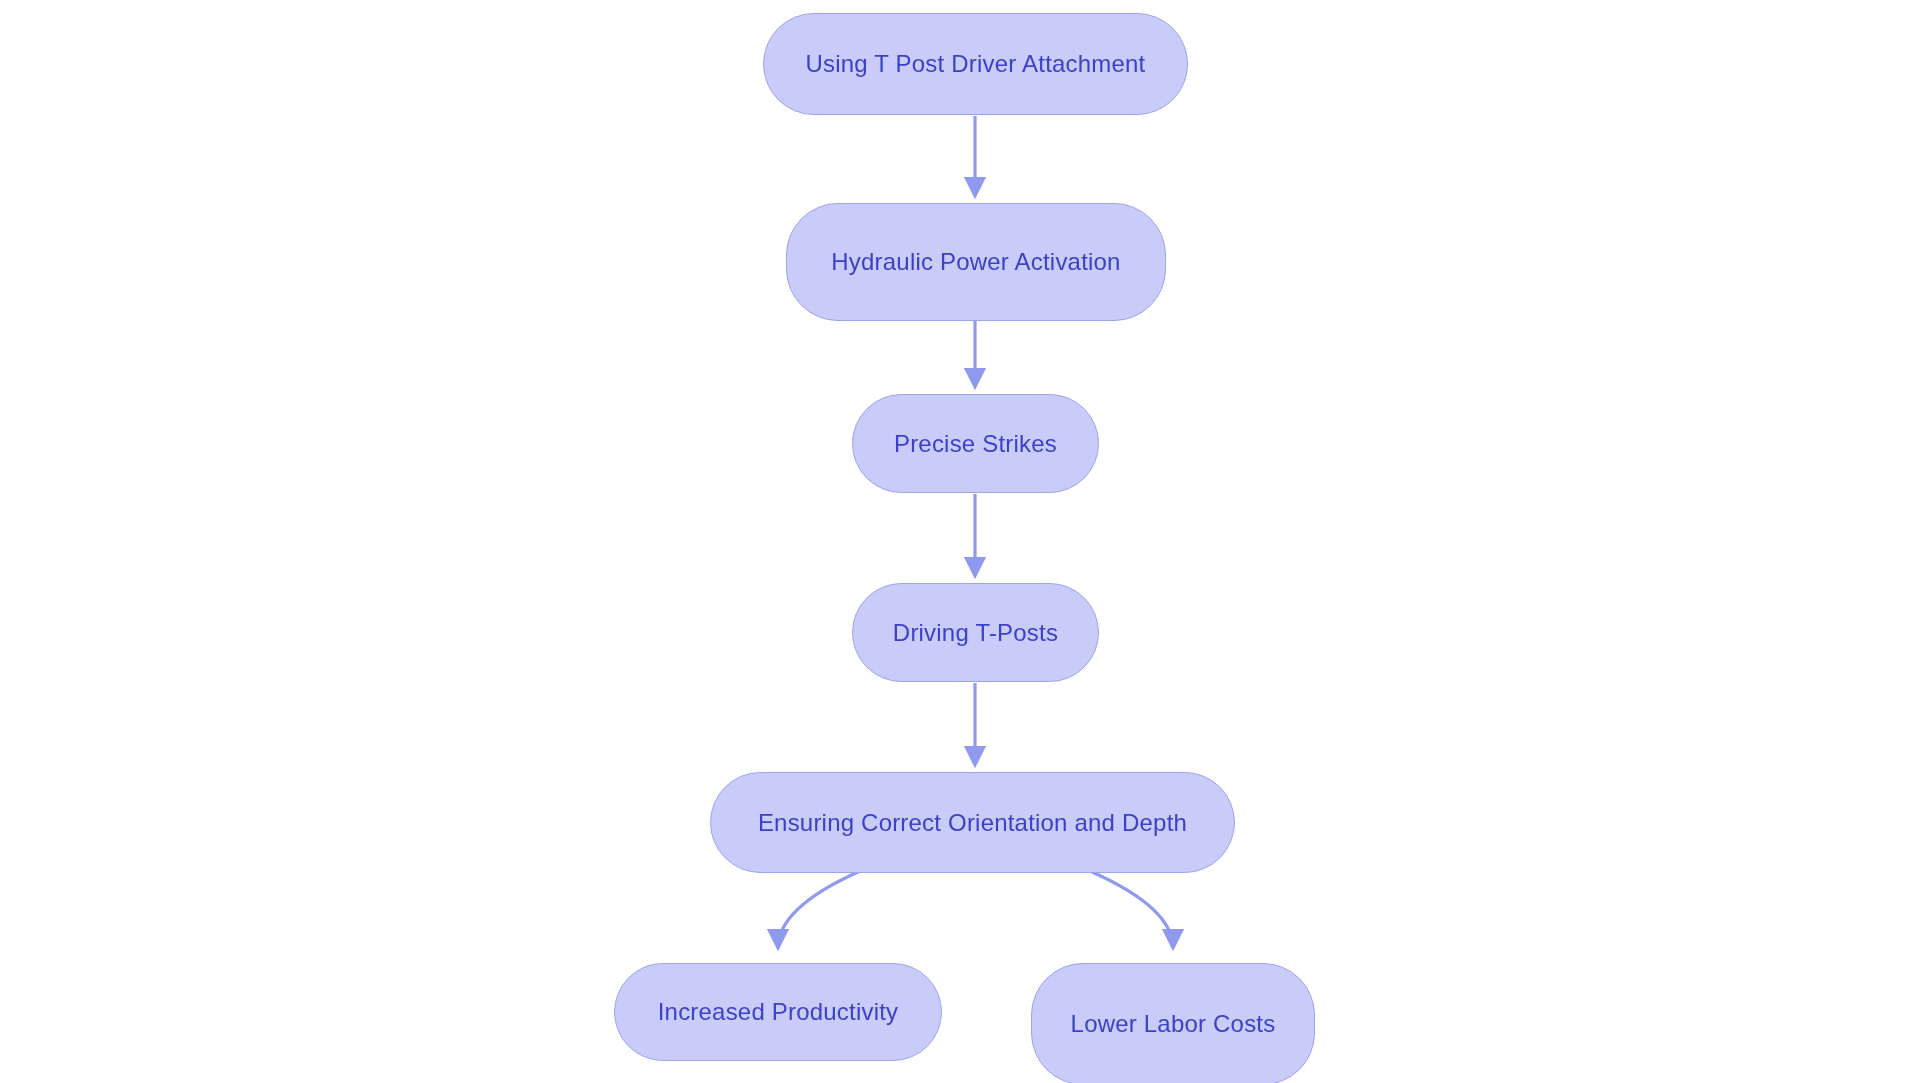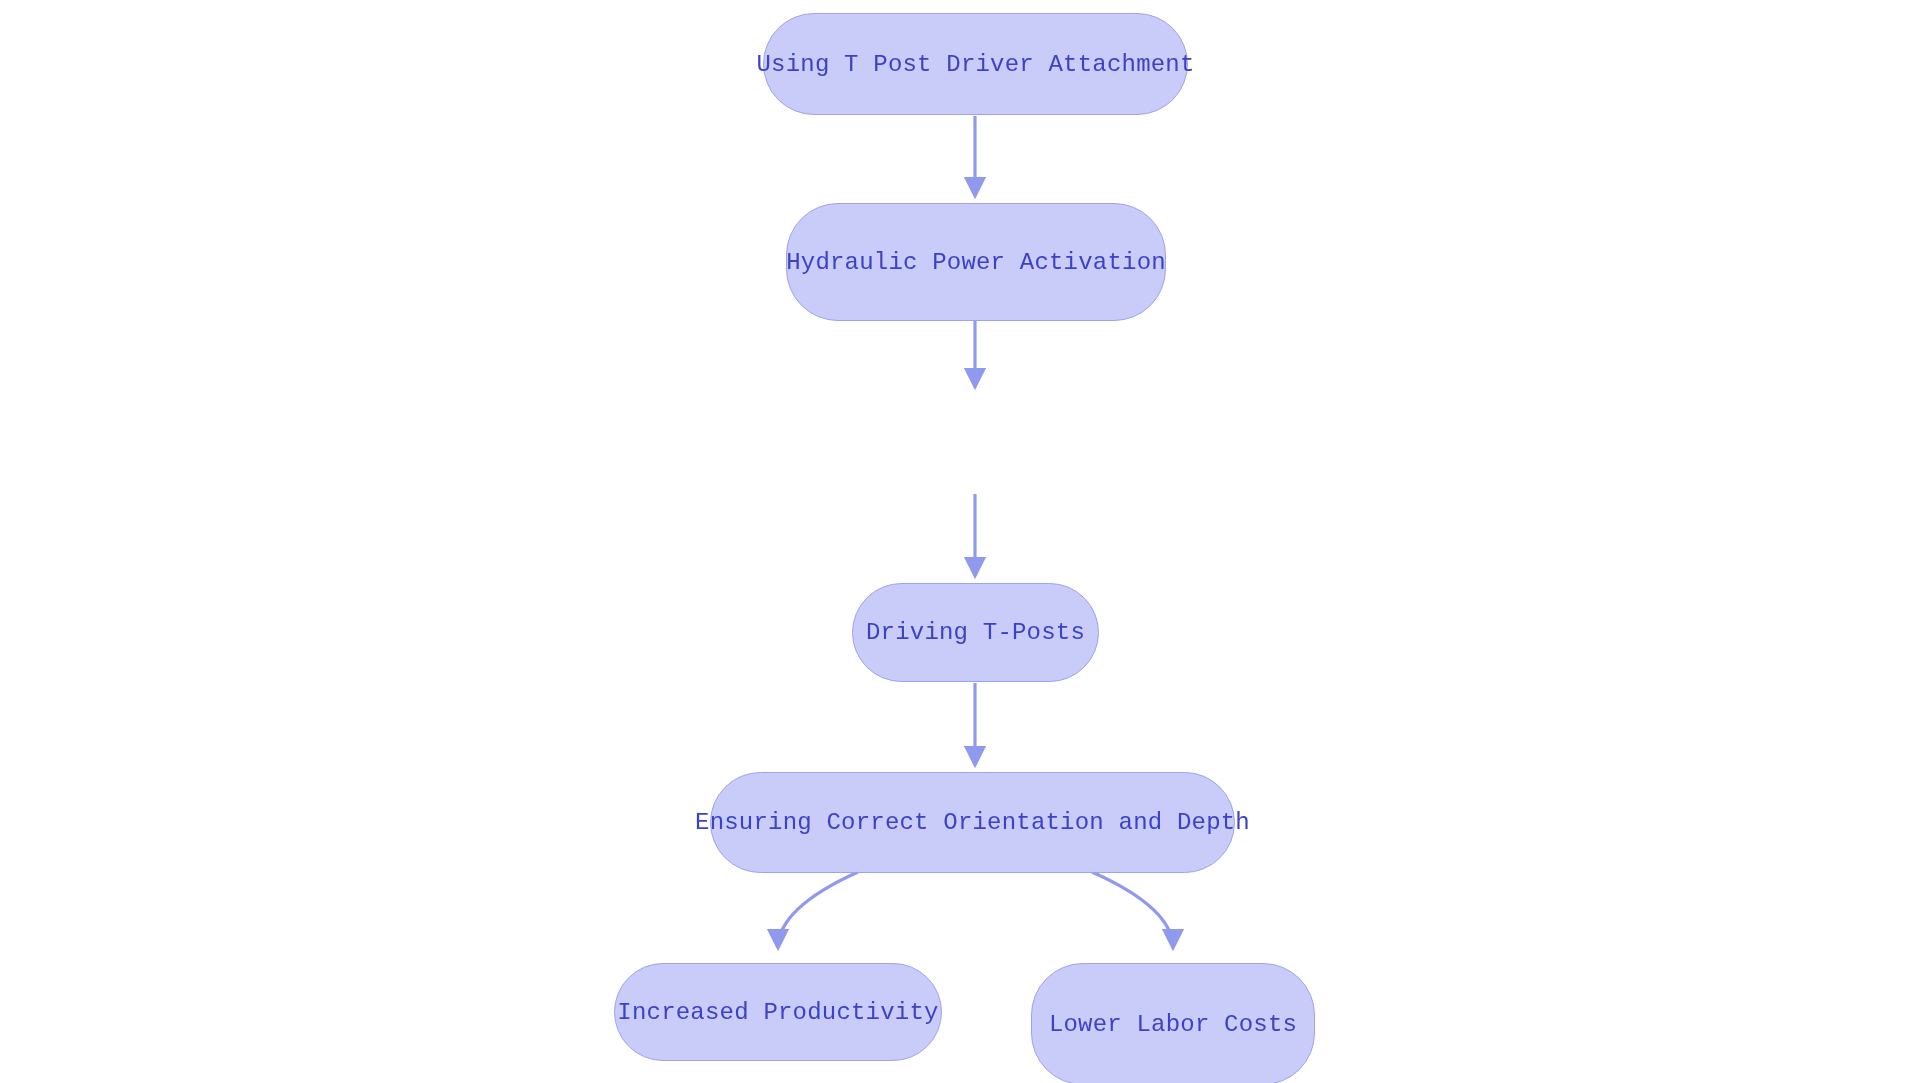--- a/index.html
+++ b/index.html
@@ -8,21 +8,21 @@
     --node-text:#3c41c7;
     --arrow:#8f99ee;
     --bg:#ffffff;
   }
   html,body{margin:0;padding:0;background:var(--bg);}
   .canvas{
     position:relative;
     width:1920px;height:1083px;
     background:var(--bg);
     overflow:hidden;
-    font-family:Liberation Mono, monospace;
+    font-family:Liberation Sans, sans-serif;
   }
   .edges{position:absolute;left:0;top:0;width:1920px;height:1083px;pointer-events:none;}
   .edge{stroke:var(--arrow);stroke-width:3.2;fill:none;}
   .ahead{fill:var(--arrow);}
   .node{
     position:absolute;
     box-sizing:border-box;
     display:flex;align-items:center;justify-content:center;
     background:var(--node-fill);
     border:1.5px solid var(--node-border);
@@ -59,20 +59,23 @@
     <path class="edge" d="M 858 872 Q 778 908 778 948" marker-end="url(#ah)"></path>
     <path class="edge" d="M 1092 872 Q 1173 908 1173 948" marker-end="url(#ah)"></path>
   </svg>
 
   <div class="node" id="n1">
     <span>Using T Post Driver Attachment</span>
   </div>
   <div class="node" id="n2">
     <span>Hydraulic Power Activation</span>
   </div>
+  <div class="node" id="n3">
+    <span>Precise Strikes</span>
+  </div>
   <div class="node" id="n5">
     <span>Ensuring Correct Orientation and Depth</span>
   </div>
   <div class="node" id="n4">
     <span>Driving T-Posts</span>
   </div>
   <div class="node" id="n6">
     <span>Increased Productivity</span>
   </div>
   <div class="node" id="n7">

